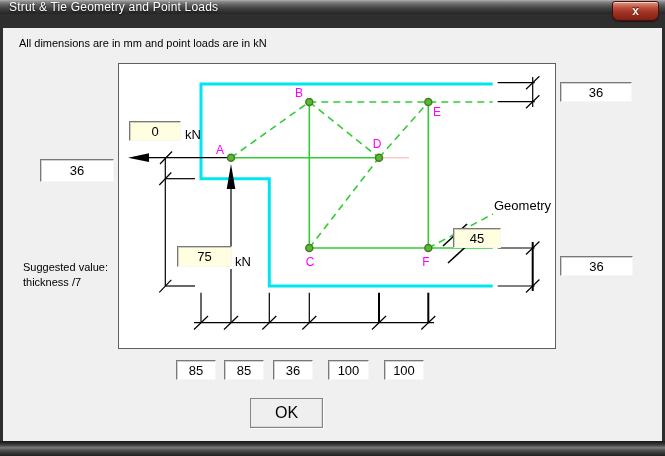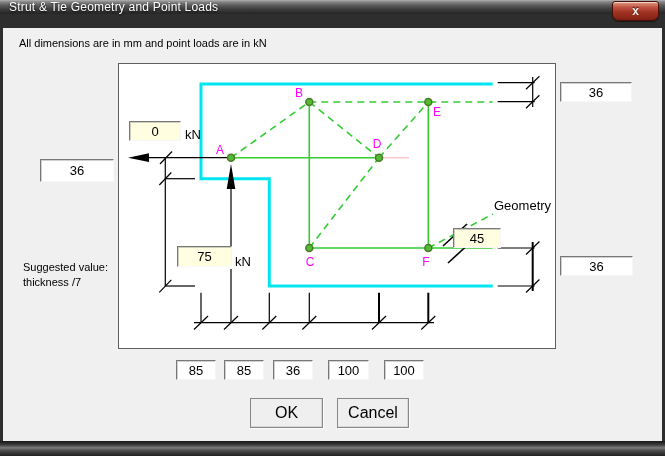--- a/index.html
+++ b/index.html
@@ -170,18 +170,17 @@
       <div class="unit" style="left:375px; top:134px;">Geometry</div>
     </div>
 
     <input class="f" style="left: 173px; top: 332px; width: 40px; height: 20px;" value="85">
     <input class="f" style="left: 221px; top: 332px; width: 40px; height: 20px;" value="85">
     <input class="f" style="left: 270px; top: 332px; width: 40px; height: 20px;" value="36">
     <input class="f" style="left: 325px; top: 332px; width: 41px; height: 20px;" value="100">
     <input class="f" style="left: 381px; top: 332px; width: 40px; height: 20px;" value="100">
 
     <div class="btn" style="left:247px; top:370px; width:73px;">OK</div>
-    <div class="btn" style="left:334px; top:370px; width:72px;">Cancel</div>
 
   </div>
 
   <div class="bottom-frame"></div>
 </div>
 
 </body></html>

